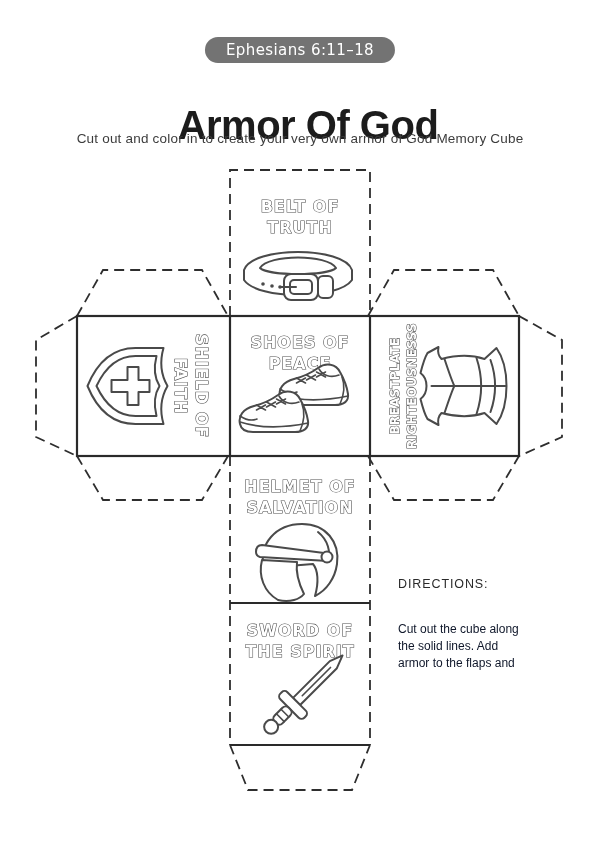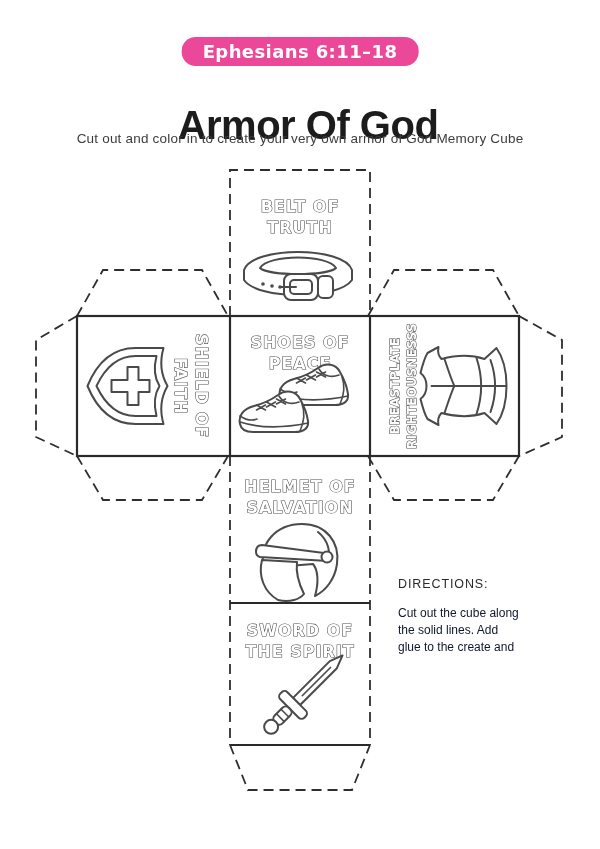--- a/index.html
+++ b/index.html
@@ -2,24 +2,23 @@
 <html><head>
 <meta charset="utf-8">
 <style>
   html,body{margin:0;padding:0;background:#fff;}
   .page{
     position:relative;width:600px;height:849px;background:#ffffff;
     font-family:"Liberation Sans",sans-serif;overflow:hidden;
   }
   .verse-badge{
     position:absolute;top:37px;left:50%;transform:translateX(-50%);
-    background:#ec4899;color:#ffffff;border-radius:14px;
-    padding:4px 21px;font-size:18px;letter-spacing:.4px;white-space:nowrap;
+    background:#737373;color:#ffffff;border-radius:14px;
+    padding:4px 21px;font-size:15px;letter-spacing:.4px;white-space:nowrap;
     font-family:"DejaVu Sans",sans-serif;
-    font-weight:bold;
   }
   .page-title{
     position:absolute;top:76px;left:0;width:100%;text-align:center;
     font-size:40px;font-weight:700;letter-spacing:-.5px;color:#1c1c1c;
     font-family:"Liberation Sans",sans-serif;
     padding-left:8px;
   }
   .subtitle{
     position:absolute;top:131px;left:0;width:100%;text-align:center;
     font-size:13.5px;color:#3c3c3c;letter-spacing:.2px;
@@ -31,21 +30,21 @@
   .icon-line{stroke:#4a4a4a;stroke-width:2;fill:none;stroke-linejoin:round;stroke-linecap:round;}
   .icon-thin{stroke:#4a4a4a;stroke-width:1.6;fill:none;stroke-linecap:round;}
   .icon-dot{fill:#4a4a4a;stroke:none;}
   .face-label{
     font-family:"DejaVu Sans",sans-serif;font-weight:700;font-size:16px;
     letter-spacing:1px;fill:#ffffff;stroke:#4f4f4f;stroke-width:1.15px;
     paint-order:stroke;text-anchor:middle;
   }
   .face-label.small{font-size:12px;letter-spacing:.3px;}
   .directions{position:absolute;left:398px;top:577px;width:165px;color:#2a2a2a;}
-  .dir-heading{font-size:12.5px;letter-spacing:.9px;margin-bottom:14px;}
+  .dir-heading{font-size:12.5px;letter-spacing:.9px;margin-bottom:30px;}
   .dir-line{font-size:12px;line-height:17px;color:#0f172a;}
 </style>
 </head>
 <body>
 
 <div class="page">
 
   <div class="verse-badge">
     <span>Ephesians 6:11–18</span>
   </div>
@@ -158,16 +157,16 @@
         <path class="icon-thin" d="M-5.5,18.5 L5.5,18.5 M-5.5,25 L5.5,25"></path>
         <circle class="icon" cx="0" cy="38" r="7"></circle>
       </g>
     </g>
   </svg>
 
   <div class="directions">
     <div class="dir-heading">DIRECTIONS:</div>
     <div class="dir-line">Cut out the cube along</div>
     <div class="dir-line">the solid lines. Add</div>
-    <div class="dir-line">glue to the create and</div>
+    <div class="dir-line">armor to the flaps and</div>
   </div>
 
 </div>
 
 </body></html>

